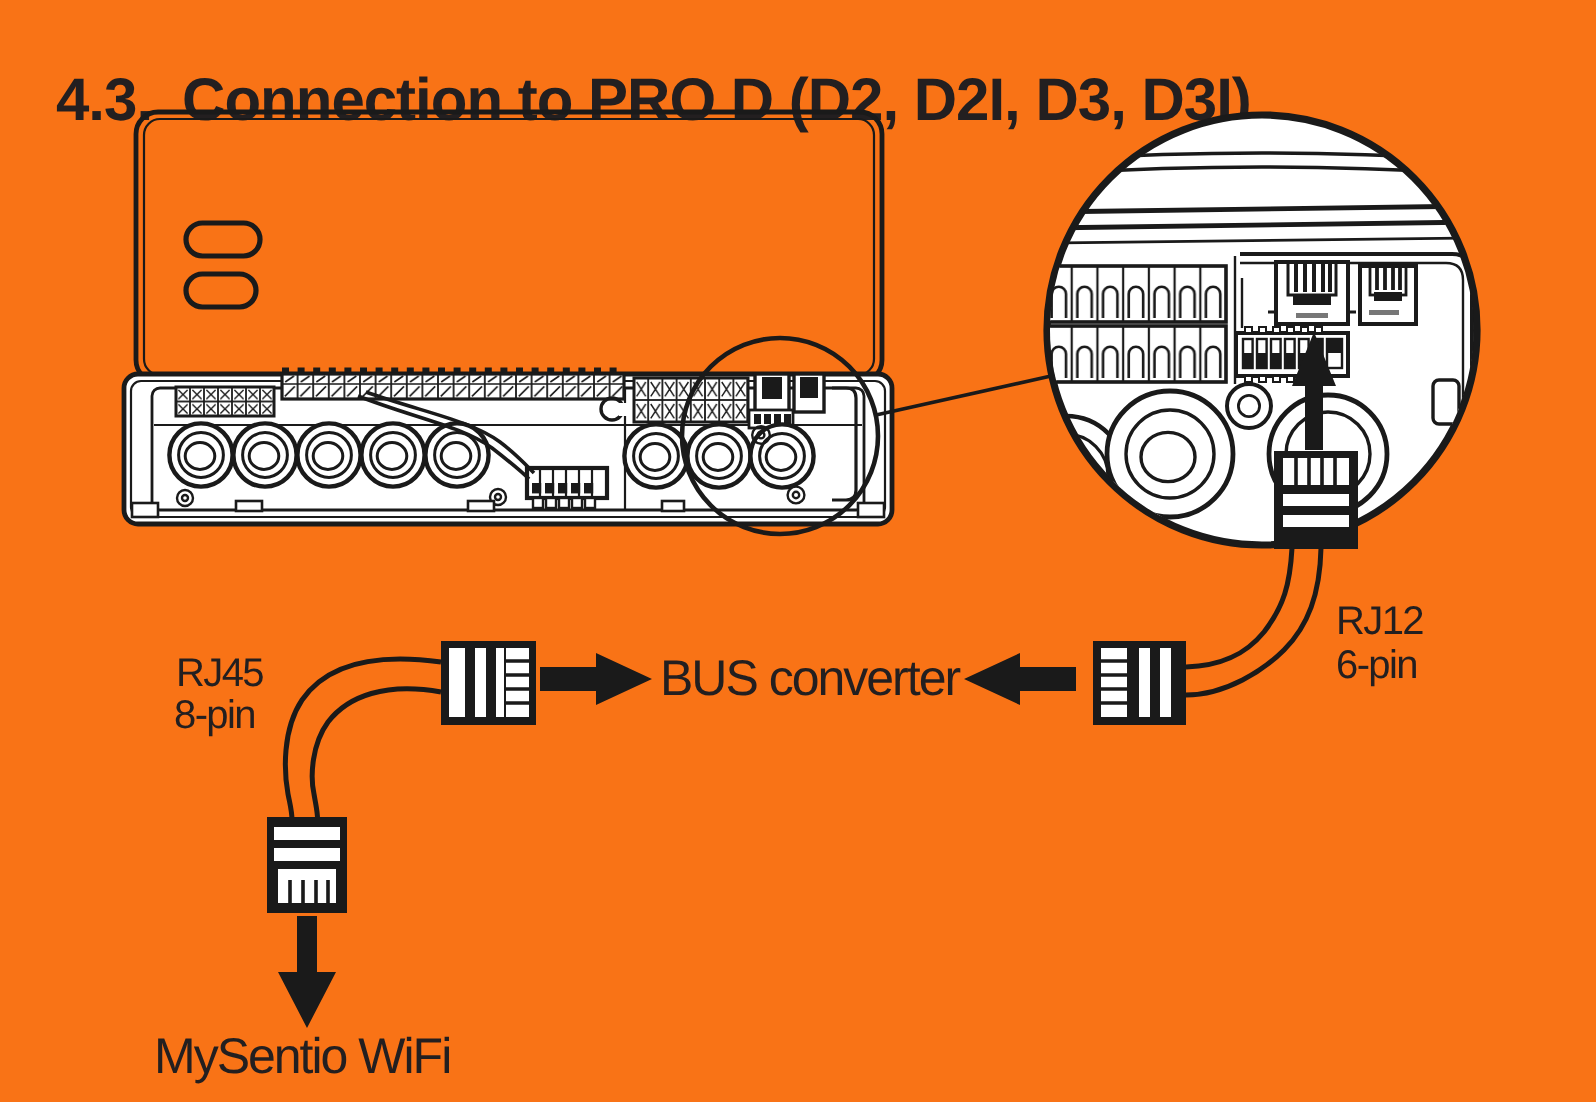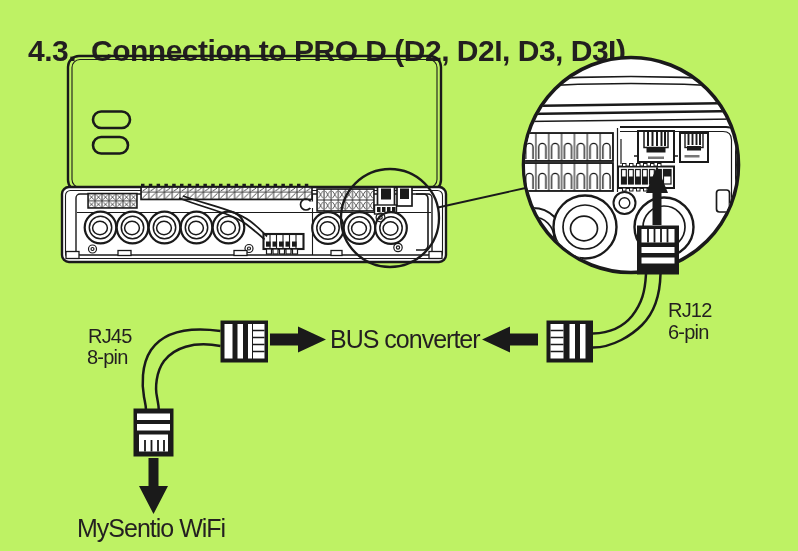--- a/index.html
+++ b/index.html
@@ -1,16 +1,16 @@
 <!DOCTYPE html>
 <html><head>
 <meta charset="utf-8">
 <style>
   html,body{margin:0;padding:0;background:#fff;}
-  #page{position:relative;width:798px;height:551px;background:#bef264;overflow:hidden;
+  #page{position:relative;width:798px;height:551px;background:#f97316;overflow:hidden;
         font-family:"Liberation Sans",sans-serif;color:#231f20;}
   #title{position:absolute;left:28px;top:9px;font-size:30px;font-weight:bold;
          letter-spacing:-0.5px;white-space:nowrap;color:#231f20;}
   #title .num{margin-right:15px;}
   #dia{position:absolute;left:0;top:0;}
   .ln{fill:none;stroke:#1a1a1a;}
   .fl{fill:#1a1a1a;stroke:none;}
   .wh{fill:#ffffff;stroke:none;}
   .whl{fill:#ffffff;stroke:#1a1a1a;}
   text.lbl{font-family:"Liberation Sans",sans-serif;fill:#231f20;stroke:none;}

